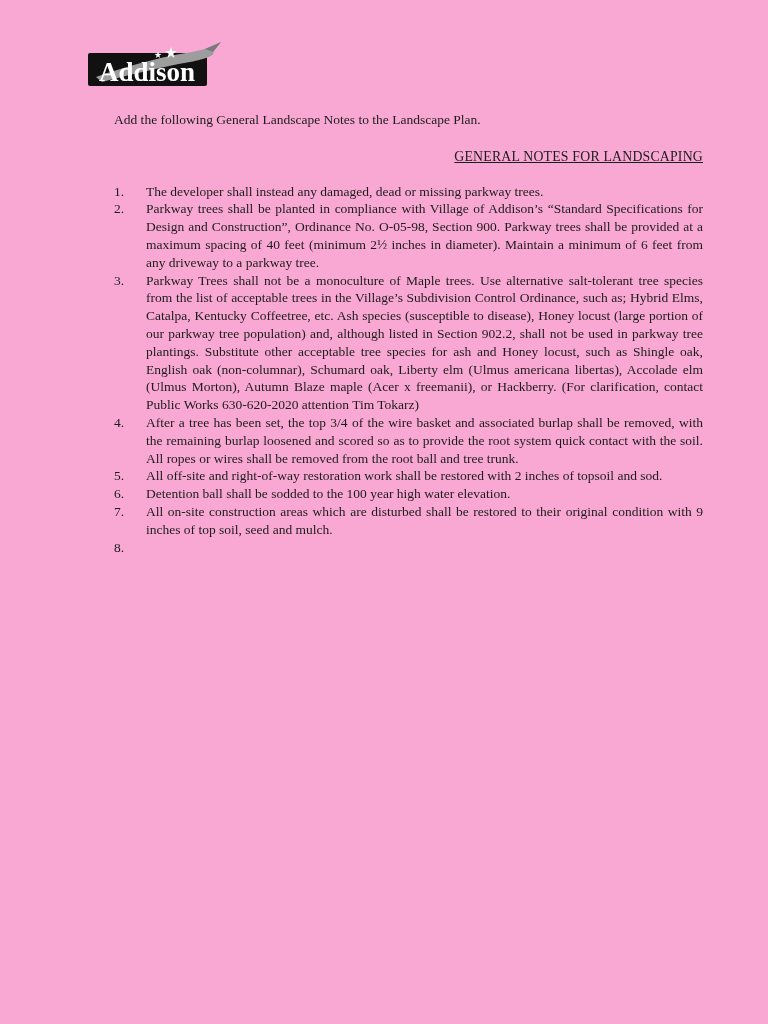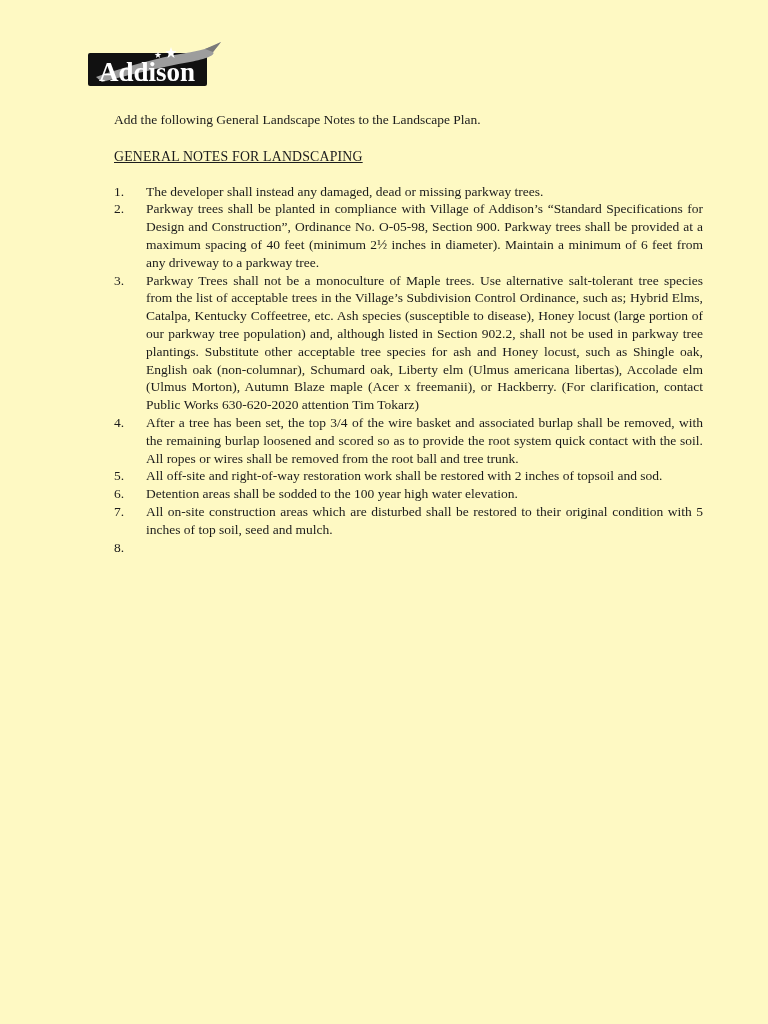--- a/index.html
+++ b/index.html
@@ -4,21 +4,21 @@
 <style>
   html, body {
     margin: 0;
     padding: 0;
     background: #ffffff;
   }
   .page {
     position: relative;
     width: 768px;
     height: 1024px;
-    background: #fef9c3;
+    background: #f9a8d4;
     font-family: "Liberation Serif", serif;
     color: #1c1c1c;
     overflow: hidden;
   }
   .logo {
     position: absolute;
     left: 86px;
     top: 40px;
     width: 140px;
     height: 52px;
@@ -30,21 +30,21 @@
     width: 589px;
     font-size: 13.5px;
     line-height: 17.8px;
     margin-left: 25px;
   }
   .intro {
     margin: 0;
   }
   .doc-title {
     margin: 19px 0 0 0;
-    text-align: left;
+    text-align: right;
     font-size: 13.8px;
     font-weight: normal;
     text-decoration: underline;
     letter-spacing: 0.2px;
   }
   .notes {
     list-style: none;
     margin: 17px 0 0 0;
     padding: 0;
   }
@@ -98,25 +98,25 @@
       <li class="note">
         <span class="num">4.</span>
         <span class="txt">After a tree has been set, the top 3/4 of the wire basket and associated burlap shall be removed, with the remaining burlap loosened and scored so as to provide the root system quick contact with the soil.  All ropes or wires shall be removed from the root ball and tree trunk.</span>
       </li>
       <li class="note">
         <span class="num">5.</span>
         <span class="txt">All off-site and right-of-way restoration work shall be restored with 2 inches of topsoil and sod.</span>
       </li>
       <li class="note">
         <span class="num">6.</span>
-        <span class="txt">Detention areas shall be sodded to the 100 year high water elevation.</span>
+        <span class="txt">Detention ball shall be sodded to the 100 year high water elevation.</span>
       </li>
       <li class="note">
         <span class="num">7.</span>
-        <span class="txt">All on-site construction areas which are disturbed shall be restored to their original condition with 5 inches of top soil, seed and mulch.</span>
+        <span class="txt">All on-site construction areas which are disturbed shall be restored to their original condition with 9 inches of top soil, seed and mulch.</span>
       </li>
       <li class="note">
         <span class="num">8.</span>
       </li>
     </ol>
 
   </main>
 </div>
 
 </body></html>

